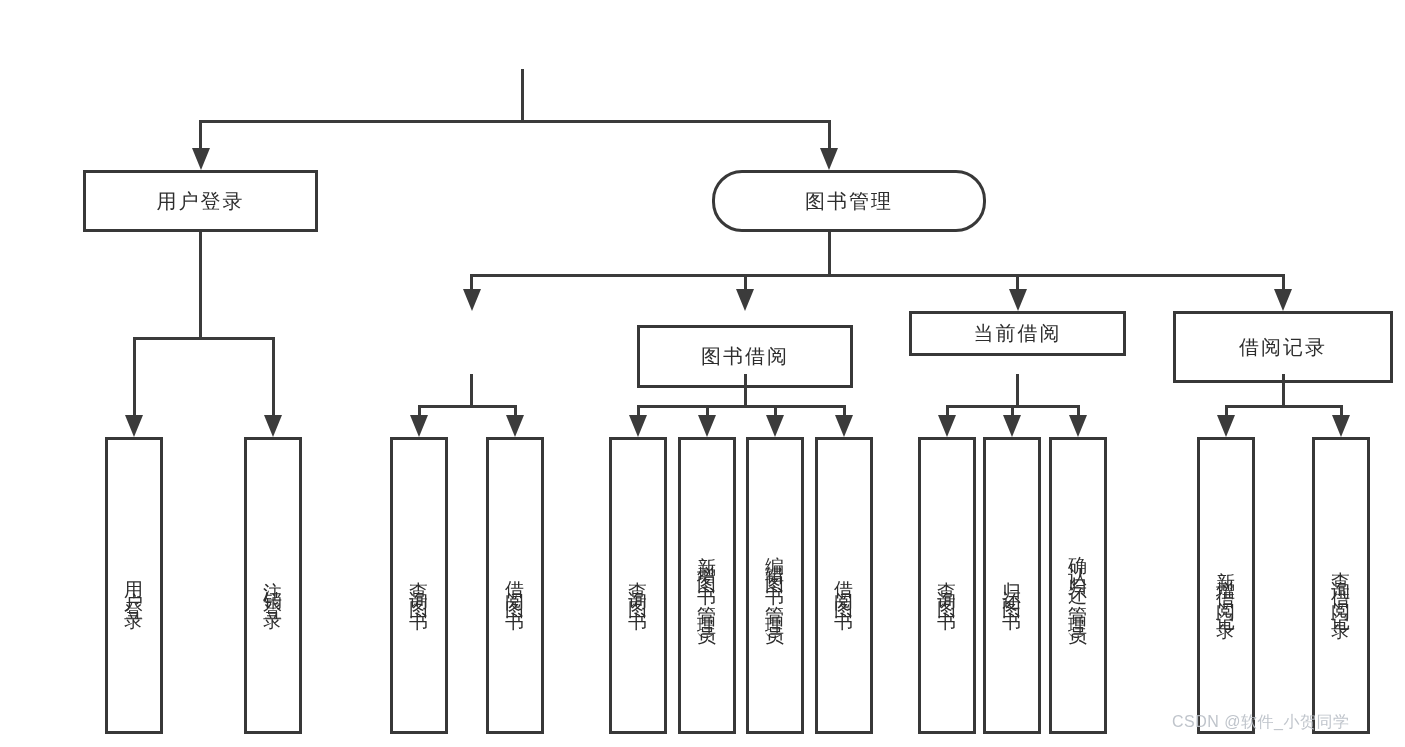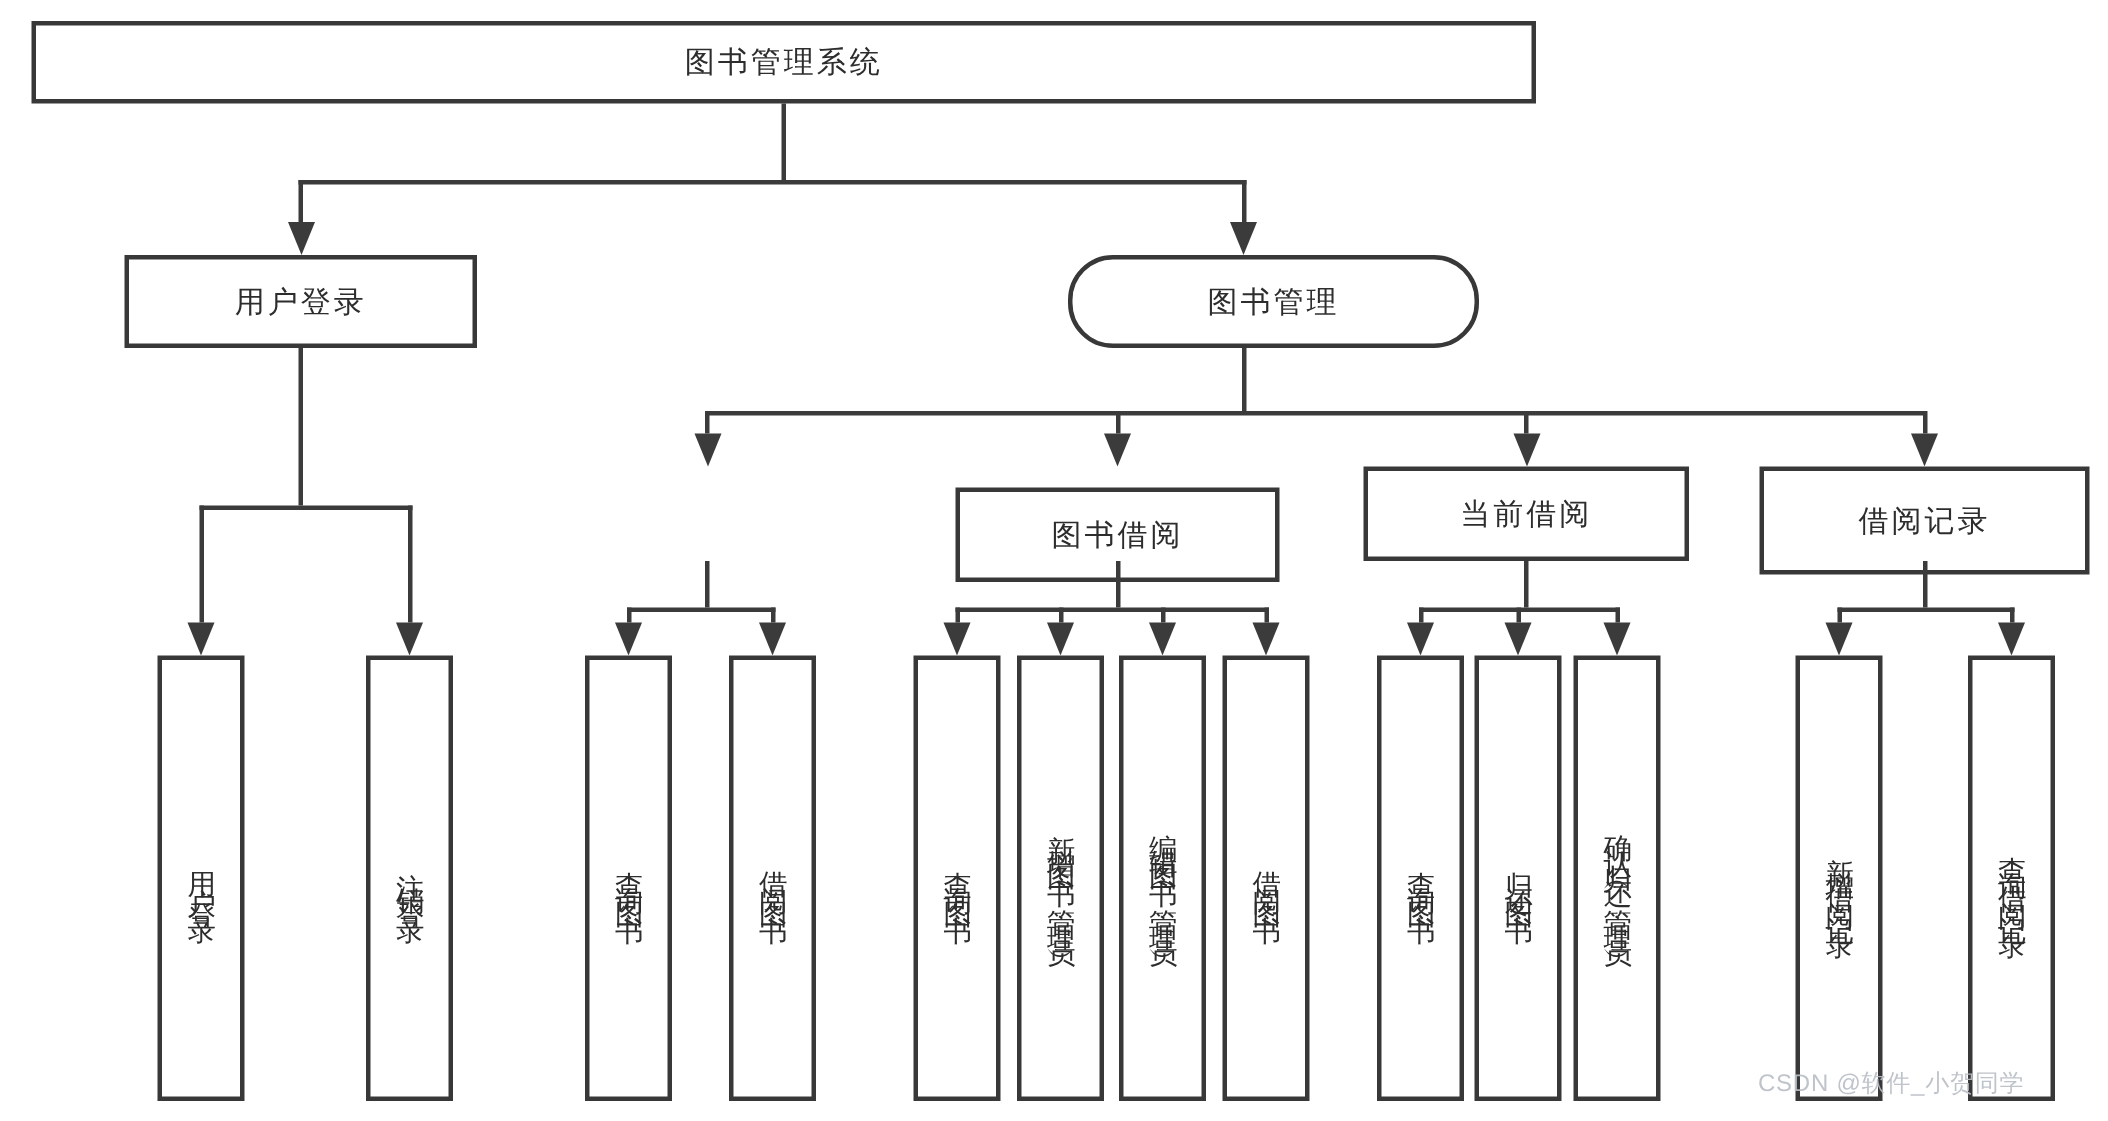--- a/index.html
+++ b/index.html
@@ -24,23 +24,20 @@
     position:absolute;left:1172px;top:712px;width:228px;
     font-size:16px;color:rgba(186,191,199,0.92);white-space:nowrap;z-index:5;
     letter-spacing:0.5px;
   }
 </style>
 </head>
 <body>
 
 <div id="stage">
 
-  <div class="box hbox" style="left:21px;top:14px;width:1003px;height:55px;">
-    <span>图书管理系统</span>
-  </div>
 
   <i class="ln" style="left:521px;top:69px;width:3px;height:51px;"></i>
   <i class="ln" style="left:199px;top:120px;width:632px;height:3px;"></i>
   <i class="ln" style="left:199px;top:120px;width:3px;height:28px;"></i>
   <i class="ar" style="left:192px;top:148px;"></i>
   <i class="ln" style="left:828px;top:120px;width:3px;height:28px;"></i>
   <i class="ar" style="left:820px;top:148px;"></i>
 
   <div class="box hbox" style="left:83px;top:170px;width:235px;height:62px;">
     <span>用户登录</span>
@@ -63,21 +60,21 @@
   <i class="ln" style="left:744px;top:274px;width:3px;height:15px;"></i>
   <i class="ar" style="left:736px;top:289px;"></i>
   <i class="ln" style="left:1016px;top:274px;width:3px;height:15px;"></i>
   <i class="ar" style="left:1009px;top:289px;"></i>
   <i class="ln" style="left:1282px;top:274px;width:3px;height:15px;"></i>
   <i class="ar" style="left:1274px;top:289px;"></i>
 
   <div class="box hbox" style="left:637px;top:325px;width:216px;height:63px;">
     <span>图书借阅</span>
   </div>
-  <div class="box hbox" style="left:909px;top:311px;width:217px;height:63px;">
+  <div class="box hbox" style="left:909px;top:311px;width:217px;height:45px;">
     <span>当前借阅</span>
   </div>
   <div class="box hbox" style="left:1173px;top:311px;width:220px;height:72px;">
     <span>借阅记录</span>
   </div>
 
   <i class="ln" style="left:470px;top:374px;width:3px;height:31px;"></i>
   <i class="ln" style="left:418px;top:405px;width:99px;height:3px;"></i>
   <i class="ln" style="left:418px;top:405px;width:3px;height:10px;"></i>
   <i class="ar" style="left:410px;top:415px;"></i>

